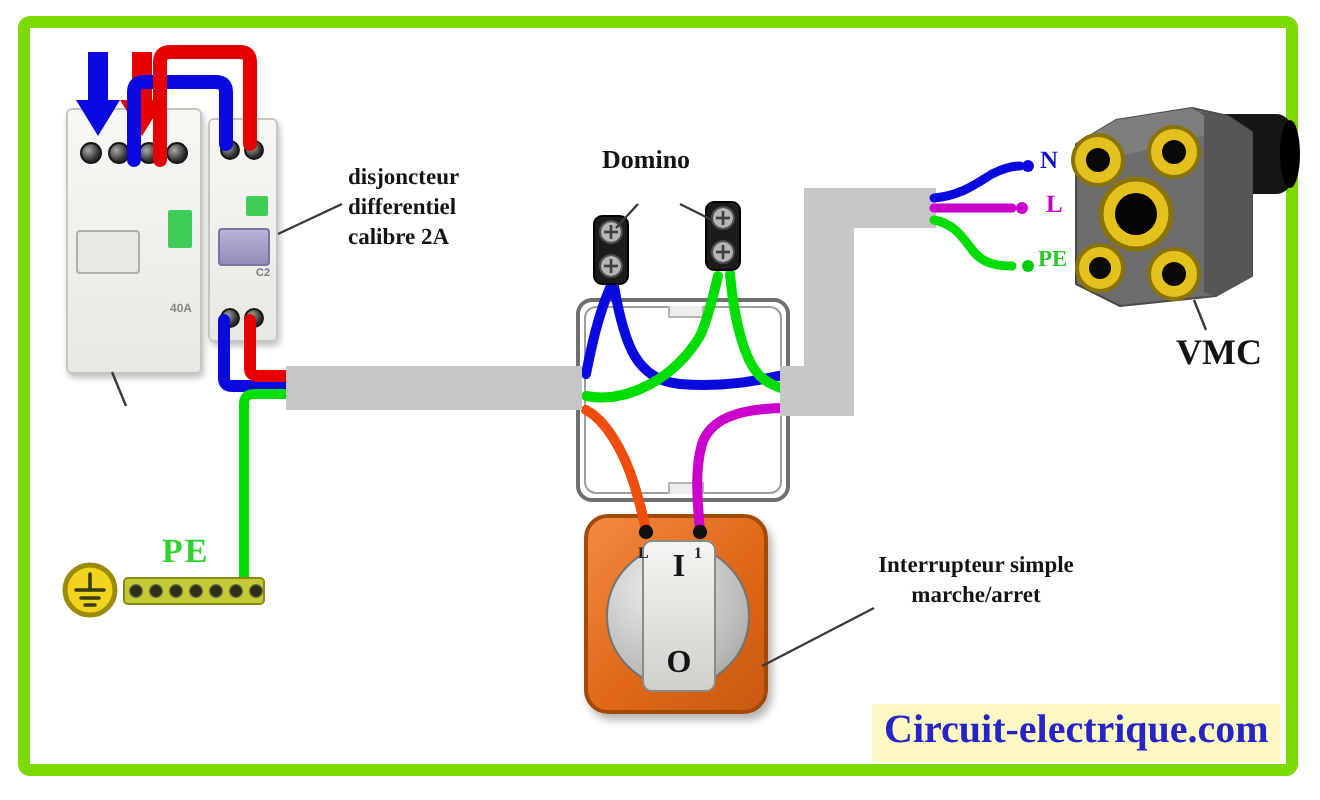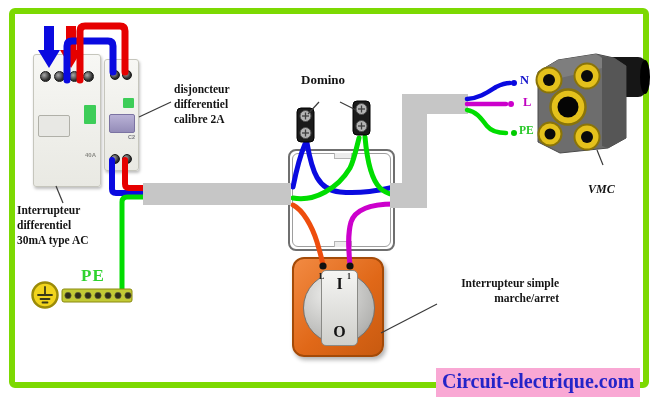--- a/index.html
+++ b/index.html
@@ -32,21 +32,21 @@
           background:radial-gradient(circle at 35% 30%, #ececea, #b5b5b3 72%, #8f8f8d);
           border:1px solid #737371;}
   #switch .rocker{position:absolute;left:27px;top:11px;width:35px;height:74px;
           background:linear-gradient(180deg,#f5f5f3,#cfcfcb);
           border:1px solid #8a8a86;border-radius:5px;text-align:center;}
   #switch .rocker .on{position:absolute;top:4px;width:100%;font-weight:bold;font-size:16px;color:#141414;}
   #switch .rocker .off{position:absolute;bottom:4px;width:100%;font-weight:bold;font-size:16px;color:#141414;}
   
   .lbl{position:absolute;font-weight:bold;color:#141414;white-space:pre-line;}
   #watermark{position:absolute;left:436px;top:352px;font-size:20px;font-weight:bold;
-             color:#2424c8;background:#f9a8d4;padding:2px 6px 4px 6px;margin-top:16px;}
+             color:#2424c8;background:#fef9c3;padding:2px 6px 4px 6px;}
 </style>
 </head>
 <body>
 
 <div id="canvas">
 
   <div id="frame"></div>
 
   <div class="device" id="diff-breaker" style="left:33px;top:54px;width:66px;height:131px;">
     <div class="abs" style="left:6px;top:16px;width:54px;display:flex;justify-content:space-between;">
@@ -200,36 +200,33 @@
 
     <polygon points="44,26 54,26 54,50 60,50 49,68 38,50 44,50" fill="#0a0ae0"></polygon>
     <polygon points="66,26 76,26 76,50 82,50 71,68 60,50 66,50" fill="#e60000"></polygon>
 
     <g fill="none" stroke-linecap="round">
       <path d="M67,80 L67,46 Q67,41 72,41 L108,41 Q113,41 113,46 L113,72" stroke="#0a0ae0" stroke-width="7"></path>
       <path d="M80,80 L80,31 Q80,26 85,26 L120,26 Q125,26 125,31 L125,72" stroke="#e60000" stroke-width="7"></path>
     </g>
   </svg>
 
-  <div class="lbl" style="left:17px;top:203px;font-size:11.5px;line-height:1.3;">Interrupteur
-differentiel
-30mA type AC</div>
 
   <div class="lbl" style="left:174px;top:82px;font-size:11.5px;line-height:1.3;">disjoncteur
 differentiel
 calibre 2A</div>
 
   <div class="lbl" style="left:301px;top:72px;font-size:13px;">Domino</div>
 
   <div class="lbl" style="left:81px;top:266px;font-size:17px;color:#2fd32f;letter-spacing:1px;">PE</div>
 
   <div class="lbl" style="left:520px;top:73px;font-size:12.5px;color:#1414cc;">N</div>
   <div class="lbl" style="left:523px;top:95px;font-size:12.5px;color:#c000c0;">L</div>
   <div class="lbl" style="left:519px;top:124px;font-size:11.5px;color:#28c828;">PE</div>
 
-  <div class="lbl" style="left:588px;top:182px;font-size:12px;font-style:italic;">VMC</div>
-
-  <div class="lbl" style="left:417px;top:276px;width:142px;text-align:right;font-size:11.5px;line-height:1.3;">Interrupteur simple
+  <div class="lbl" style="left:588px;top:166px;font-size:18px;">VMC</div>
+
+  <div class="lbl" style="left:417px;top:276px;width:142px;text-align:center;font-size:11.5px;line-height:1.3;">Interrupteur simple
 marche/arret</div>
 
   <div id="watermark">Circuit-electrique.com</div>
 
 </div>
 
 </body></html>

